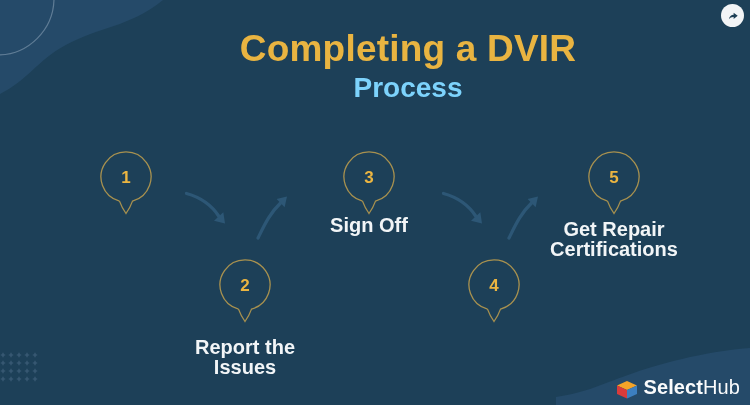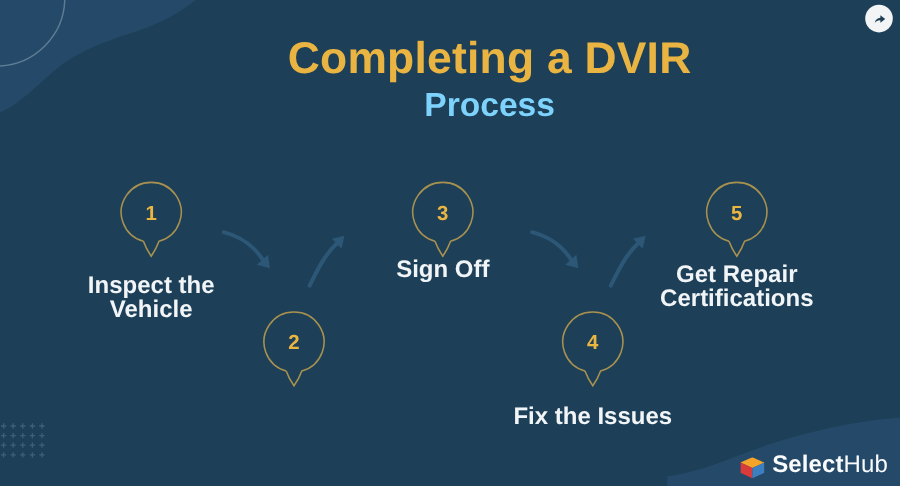--- a/index.html
+++ b/index.html
@@ -72,23 +72,22 @@
   </svg>
   <svg class="marker" style="left:466px;top:258px" viewBox="0 0 56 70">
     <path d="M21.5 51.1 A25 25 0 1 1 34.5 51.1 Q32.2 57.5 28 63.5 Q23.8 57.5 21.5 51.1" fill="none" stroke="#A8914F" stroke-width="1.3"></path>
     <text x="28" y="33" text-anchor="middle" font-size="17" font-weight="bold" fill="#EBB541">4</text>
   </svg>
   <svg class="marker" style="left:586px;top:150px" viewBox="0 0 56 70">
     <path d="M21.5 51.1 A25 25 0 1 1 34.5 51.1 Q32.2 57.5 28 63.5 Q23.8 57.5 21.5 51.1" fill="none" stroke="#A8914F" stroke-width="1.3"></path>
     <text x="28" y="33" text-anchor="middle" font-size="17" font-weight="bold" fill="#EBB541">5</text>
   </svg>
 
-  <div class="step-label" style="left:56px;top:228px;width:140px">Inspect the Vehicle</div>
+  <div class="step-label" style="left:175px;top:337px;width:140px">Report the Issues</div>
   <div class="step-label" style="left:299px;top:215px;width:140px">Sign Off</div>
-  <div class="step-label" style="left:409px;top:337px;width:170px">Fix the Issues</div>
   <div class="step-label" style="left:534px;top:219px;width:160px">Get Repair Certifications</div>
 
   <svg class="arrow" style="left:184px;top:190px" width="48" height="38" viewBox="0 0 48 38">
     <path d="M2.5 3.5 C17 7.5 27 14 35 26.5" fill="none" stroke="#2D5776" stroke-width="3.3" stroke-linecap="round"></path>
     <path d="M41 33.5 L30 30.7 L39.3 22.3 Z" fill="#2D5776"></path>
   </svg>
   <svg class="arrow" style="left:255px;top:194px" width="36" height="48" viewBox="0 0 36 48">
     <path d="M3 44 C9.5 31 15 19 26 8.5" fill="none" stroke="#2D5776" stroke-width="3.3" stroke-linecap="round"></path>
     <path d="M32 2.5 L29.6 13.2 L21.6 5 Z" fill="#2D5776"></path>
   </svg>

